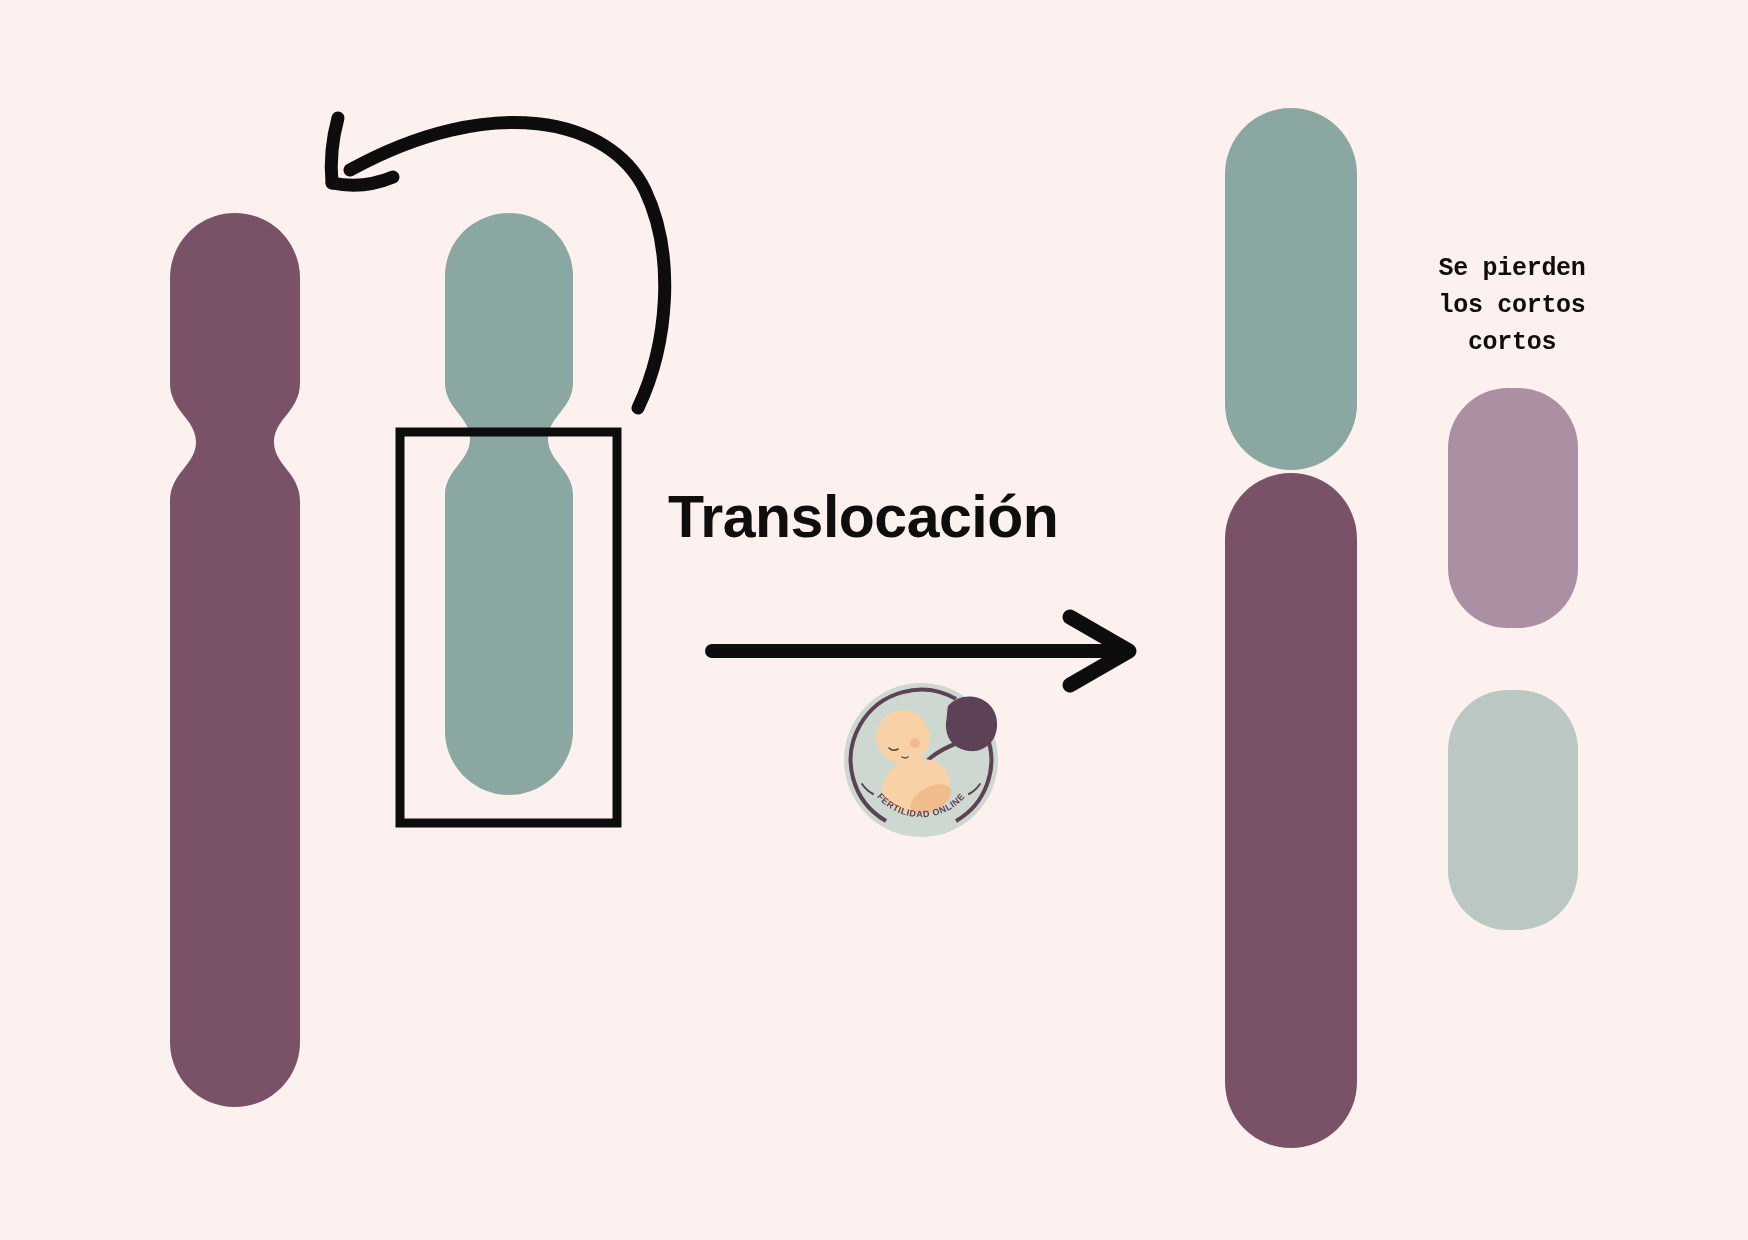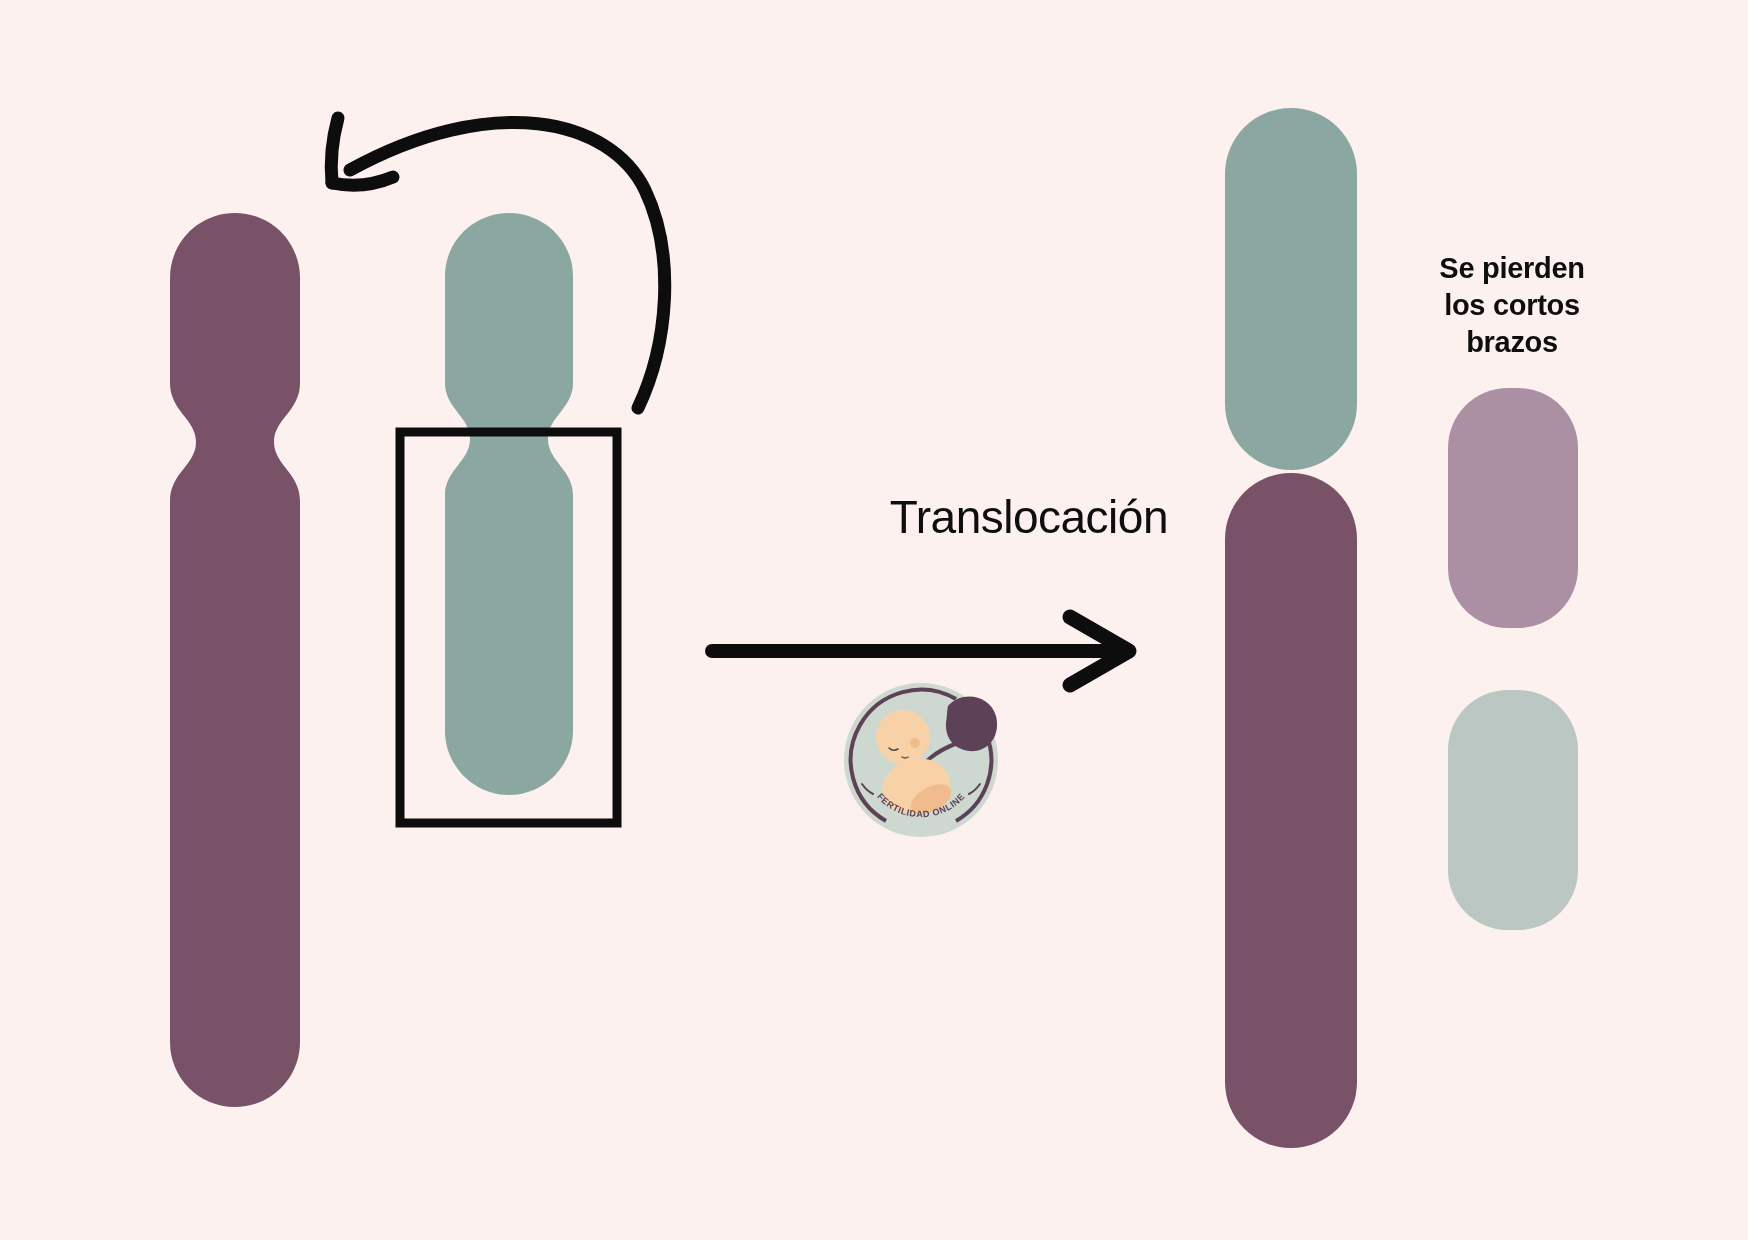--- a/index.html
+++ b/index.html
@@ -5,27 +5,27 @@
   html,body{margin:0;padding:0;background:#fdf1ef;}
   .stage{
     position:relative;
     width:1748px;height:1240px;
     overflow:hidden;
     font-family:"Liberation Sans", sans-serif;
   }
   .stage svg{position:absolute;left:0;top:0;}
   .title-block{
     position:absolute;left:668px;top:486px;width:500px;
-    text-align:right;font-weight:normal;font-size:46px;line-height:63px;
+    text-align:left;font-weight:bold;font-size:59px;line-height:63px;
     color:#0e0e0e;letter-spacing:-0.5px;
   }
   .note-block{
     position:absolute;left:1372px;top:250px;width:280px;
-    text-align:center;font-weight:bold;font-size:29px;line-height:37px;
-    color:#0e0e0e;letter-spacing:-0.3px;
+    text-align:center;font-weight:bold;font-size:25px;line-height:37px;
+    color:#0e0e0e;letter-spacing:-0.3px;font-family:Liberation Mono, monospace;
   }
   .brand-text{
     font-family:"Liberation Sans", sans-serif;
     font-size:9px;font-weight:bold;letter-spacing:0.6px;
   }
 </style>
 </head>
 <body>
 
 <div class="stage">
@@ -100,16 +100,16 @@
     </g>
   </svg>
 
   <div class="title-block">
     <div>Translocación</div>
   </div>
 
   <div class="note-block">
     <div>Se pierden</div>
     <div>los cortos</div>
-    <div>brazos</div>
+    <div>cortos</div>
   </div>
 
 </div>
 
 </body></html>

